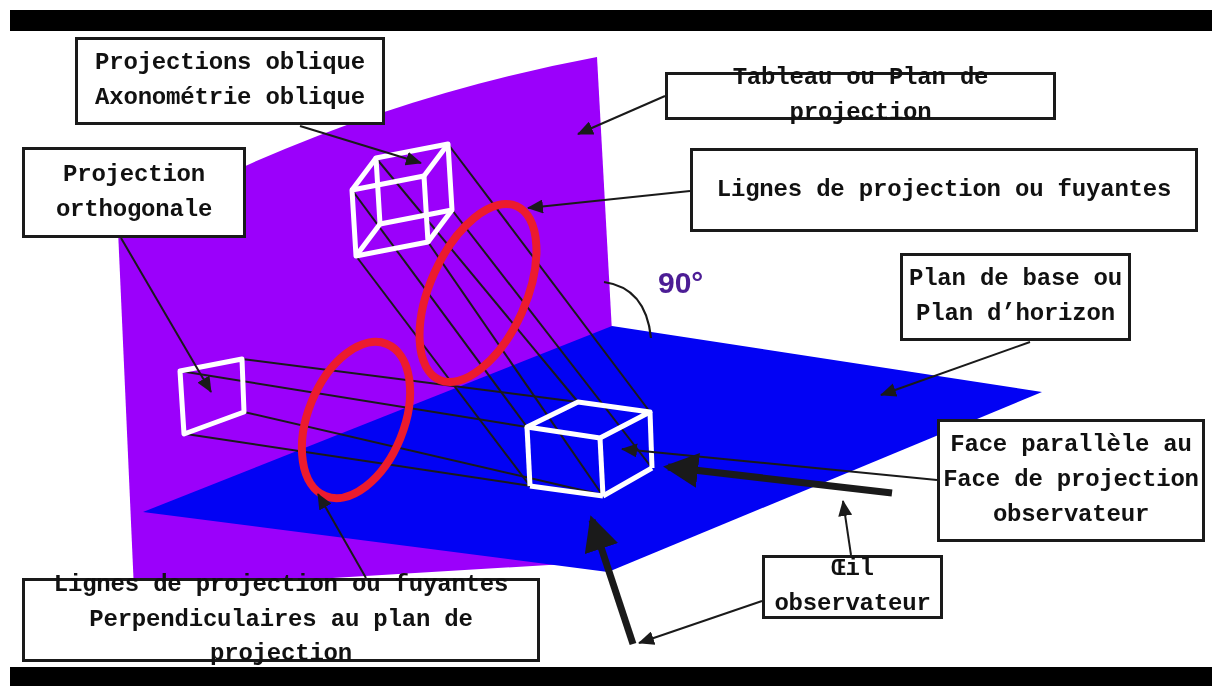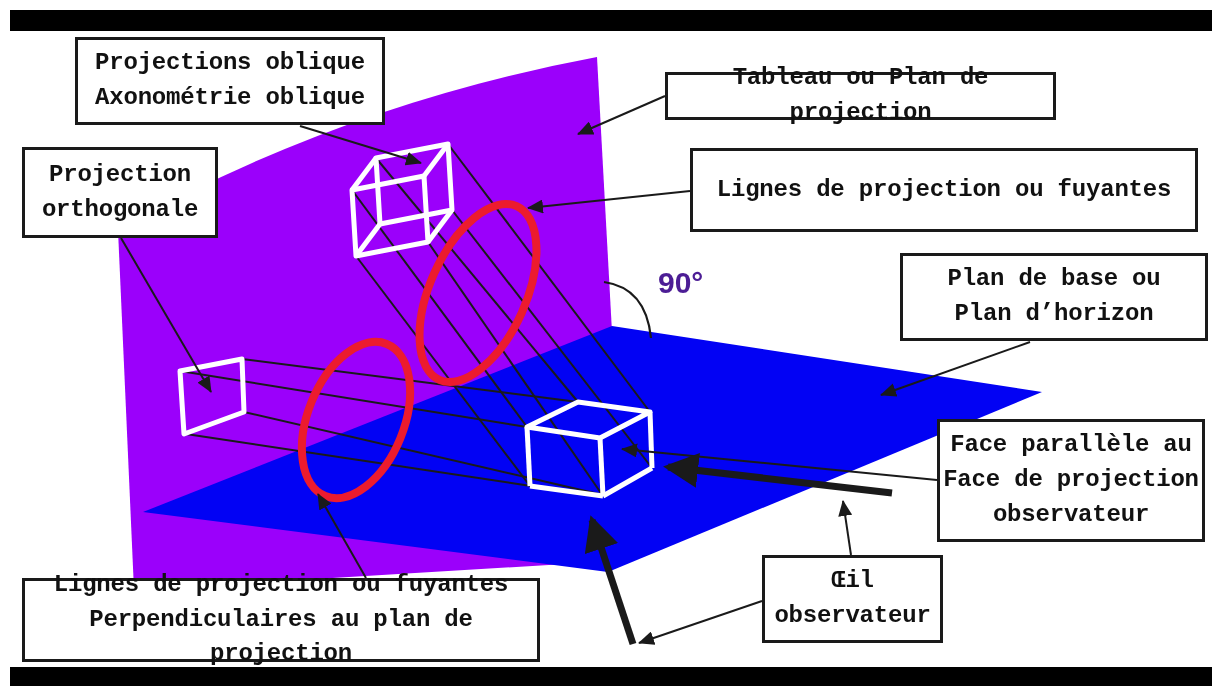--- a/index.html
+++ b/index.html
@@ -112,41 +112,41 @@
 
 <div class="box" style="left:75px;top:37px;width:310px;height:88px;">
   <span>Projections oblique</span>
   <span>Axonométrie oblique</span>
 </div>
 
 <div class="box" style="left:665px;top:72px;width:391px;height:48px;">
   <span>Tableau ou Plan de projection</span>
 </div>
 
-<div class="box" style="left:22px;top:147px;width:196px;height:91px;">
+<div class="box" style="left:22px;top:147px;width:224px;height:91px;">
   <span>Projection</span>
   <span>orthogonale</span>
 </div>
 
 <div class="box" style="left:690px;top:148px;width:508px;height:84px;">
   <span>Lignes de projection ou fuyantes</span>
 </div>
 
-<div class="box" style="left:900px;top:253px;width:308px;height:88px;">
+<div class="box" style="left:900px;top:253px;width:231px;height:88px;">
   <span>Plan de base ou</span>
   <span>Plan d’horizon</span>
 </div>
 
 <div class="box" style="left:937px;top:419px;width:268px;height:123px;">
   <span>Face parallèle au</span>
   <span>Face de projection</span>
   <span>observateur</span>
 </div>
 
-<div class="box" style="left:762px;top:555px;width:181px;height:88px;">
+<div class="box" style="left:762px;top:555px;width:181px;height:64px;">
   <span>Œil</span>
   <span>observateur</span>
 </div>
 
 <div class="box" style="left:22px;top:578px;width:518px;height:84px;">
   <span>Lignes de projection ou fuyantes</span>
   <span>Perpendiculaires au plan de projection</span>
 </div>
 
 <div class="angle" style="left:658px;top:266px;">90°</div>

